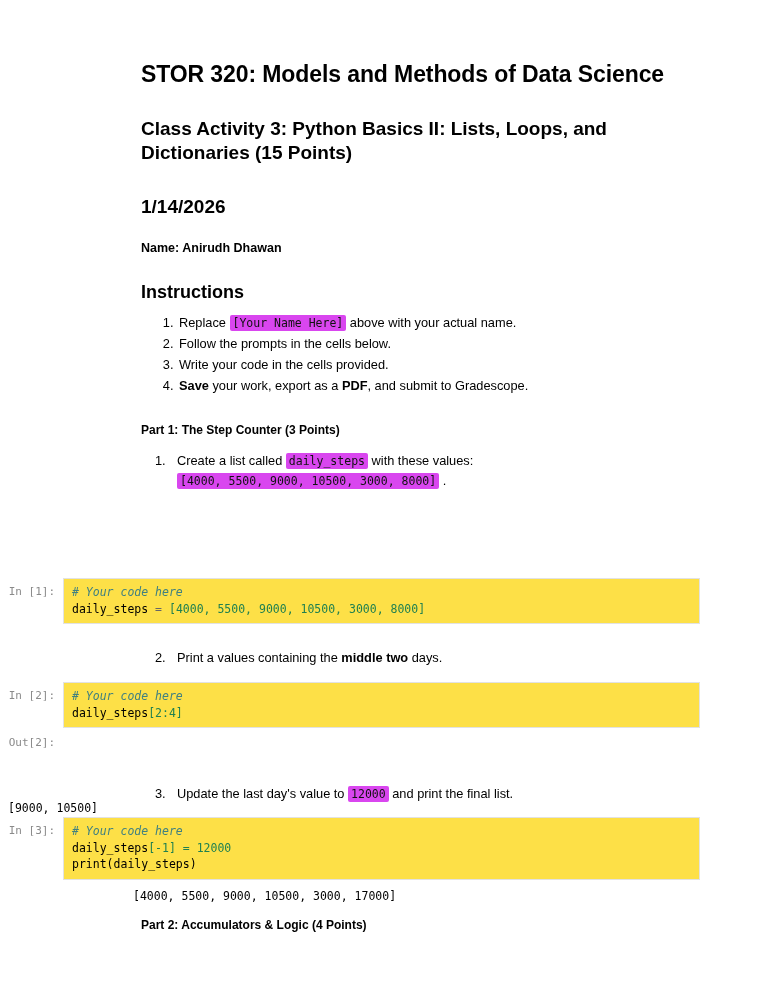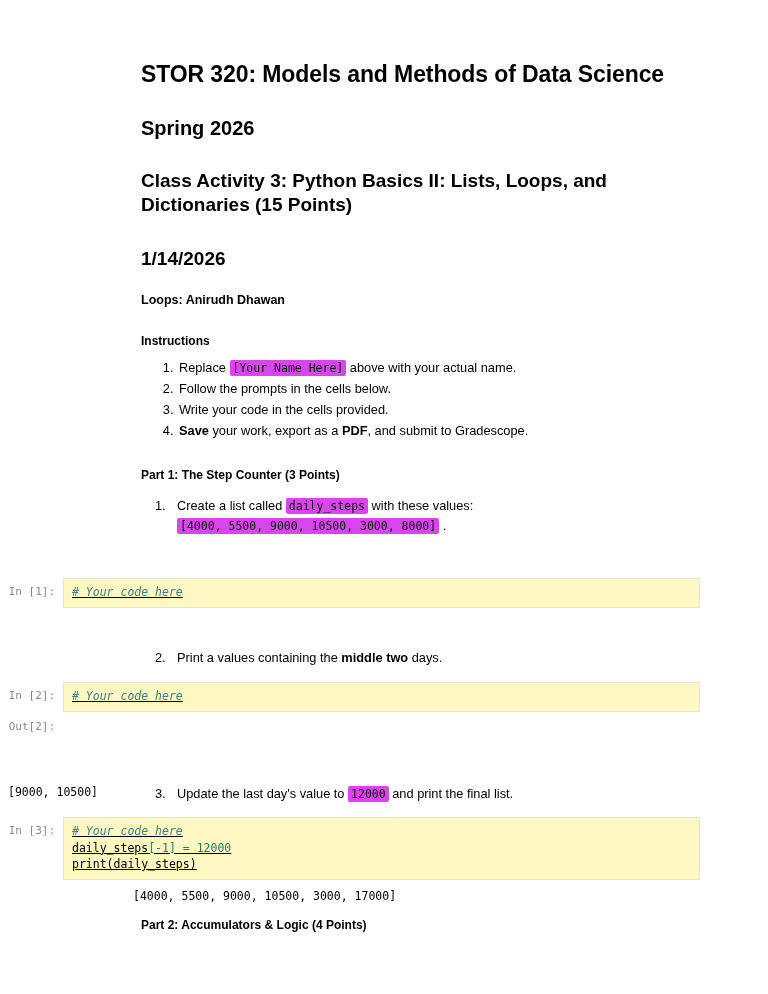--- a/index.html
+++ b/index.html
@@ -52,21 +52,21 @@
     font-weight: bold;
     margin: 30px 0 0 0;
     line-height: 1.25;
   }
   .namerow {
     font-size: 12.5px;
     font-weight: bold;
     margin: 22px 0 0 0;
   }
   h3.section {
-    font-size: 12px;
+    font-size: 18px;
     font-weight: bold;
     margin: 27px 0 0 0;
   }
   h3.part {
     font-size: 12px;
     font-weight: bold;
     margin: 0;
   }
   ol.inst {
     margin: 10px 0 0 0;
@@ -110,27 +110,26 @@
     font-family: "DejaVu Sans Mono", monospace;
     font-size: 11px;
     color: #8a8a8a;
     padding-top: 7px;
     padding-right: 8px;
     box-sizing: border-box;
     user-select: none;
   }
   .input-area {
     flex: 1 1 auto;
-    background: #fef9c3;
+    background: #fde047;
     border: 1px solid #e2e2e2;
     border-left: 1px solid #e2e2e2;
     padding: 5px 8px 6px 8px;
     box-sizing: border-box;
     min-height: 20px;
-    text-decoration: underline;
   }
   .code {
     font-family: "DejaVu Sans Mono", monospace;
     font-size: 11.5px;
     line-height: 1.45;
     white-space: pre;
     color: #000;
   }
   .c-comment { color: #408080; font-style: italic; }
   .c-num { color: #208050; }
@@ -157,27 +156,26 @@
   .bold { font-weight: bold; }
 </style>
 </head>
 <body>
 
 <div class="page">
   <div class="content">
 
     <h1 class="title">STOR 320: Models and Methods of Data Science</h1>
 
-    <h2 class="subtitle">Spring 2026</h2>
 
     <h2 class="activity">Class Activity 3: Python Basics II: Lists, Loops, and Dictionaries (15 Points)</h2>
 
     <h2 class="date">1/14/2026</h2>
 
-    <div class="namerow">Loops: Anirudh Dhawan</div>
+    <div class="namerow">Name: Anirudh Dhawan</div>
 
     <h3 class="section">Instructions</h3>
 
     <ol class="inst">
       <li><span>Replace </span><code class="inline">[Your Name Here]</code><span> above with your actual name.</span></li>
       <li><span>Follow the prompts in the cells below.</span></li>
       <li><span>Write your code in the cells provided.</span></li>
       <li><span class="bold">Save</span><span> your work, export as a </span><span class="bold">PDF</span><span>, and submit to Gradescope.</span></li>
     </ol>
 
@@ -188,35 +186,37 @@
     <div class="olitem">
       <span class="num">1.</span><span>Create a list called </span><code class="inline">daily_steps</code><span> with these values: </span><code class="inline">[4000, 5500, 9000, 10500, 3000, 8000]</code><span> .</span>
     </div>
   </div>
 
   <div style="position:absolute; left:0; top:578px; width:768px;">
     <div class="cell-in">
       <div class="prompt">In [1]:</div>
       <div class="input-area" style="margin-right:68px;">
         <div class="code"><span class="c-comment"># Your code here</span></div>
+        <div class="code"><span>daily_steps</span><span class="c-op"> = </span><span class="c-num">[4000, 5500, 9000, 10500, 3000, 8000]</span></div>
       </div>
     </div>
   </div>
 
   <div style="position:absolute; left:141px; top:648px; width:560px;">
     <div class="olitem">
       <span class="num">2.</span><span>Print a values containing the </span><span class="bold">middle two</span><span> days.</span>
     </div>
   </div>
 
   <div style="position:absolute; left:0; top:682px; width:768px;">
     <div class="cell-in">
       <div class="prompt">In [2]:</div>
       <div class="input-area" style="margin-right:68px;">
         <div class="code"><span class="c-comment"># Your code here</span></div>
+        <div class="code"><span>daily_steps</span><span class="c-num">[2:4]</span></div>
       </div>
     </div>
     <div class="cell-out" style="margin-top:8px;flex-direction:column;">
       <div class="prompt" style="padding-top:0;">Out[2]:</div>
       <div class="out-area">[9000, 10500]</div>
     </div>
   </div>
 
   <div style="position:absolute; left:141px; top:784px; width:560px;">
     <div class="olitem">

